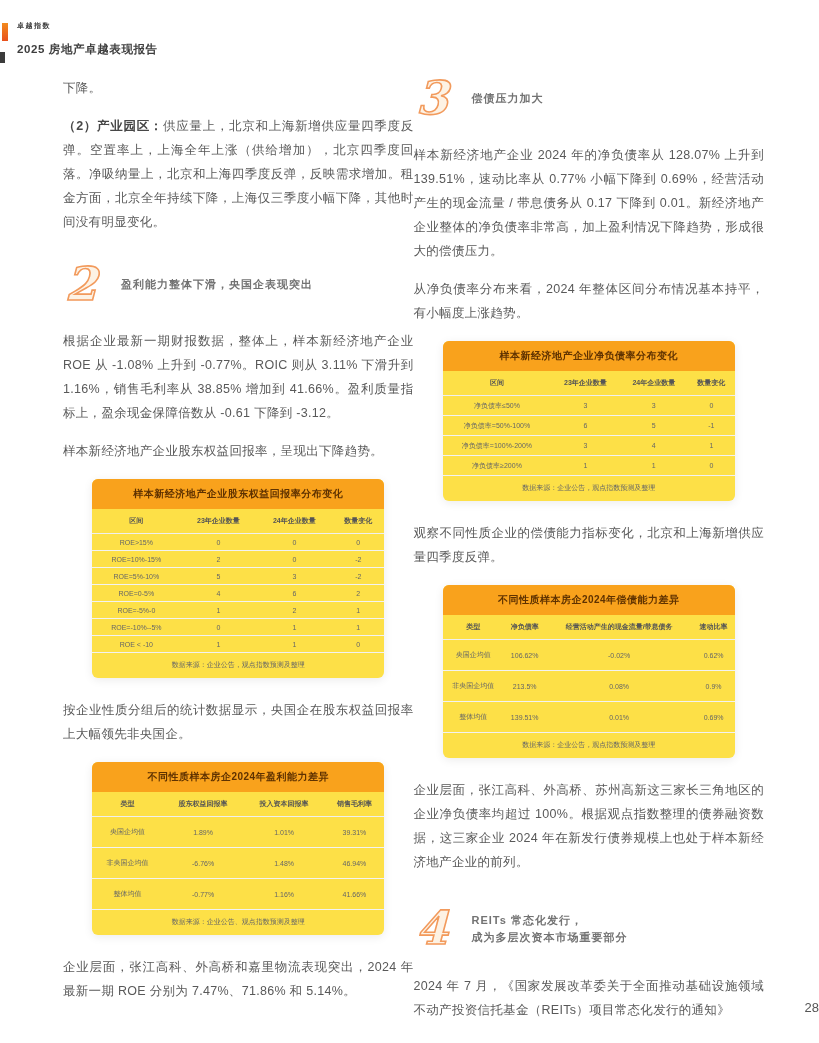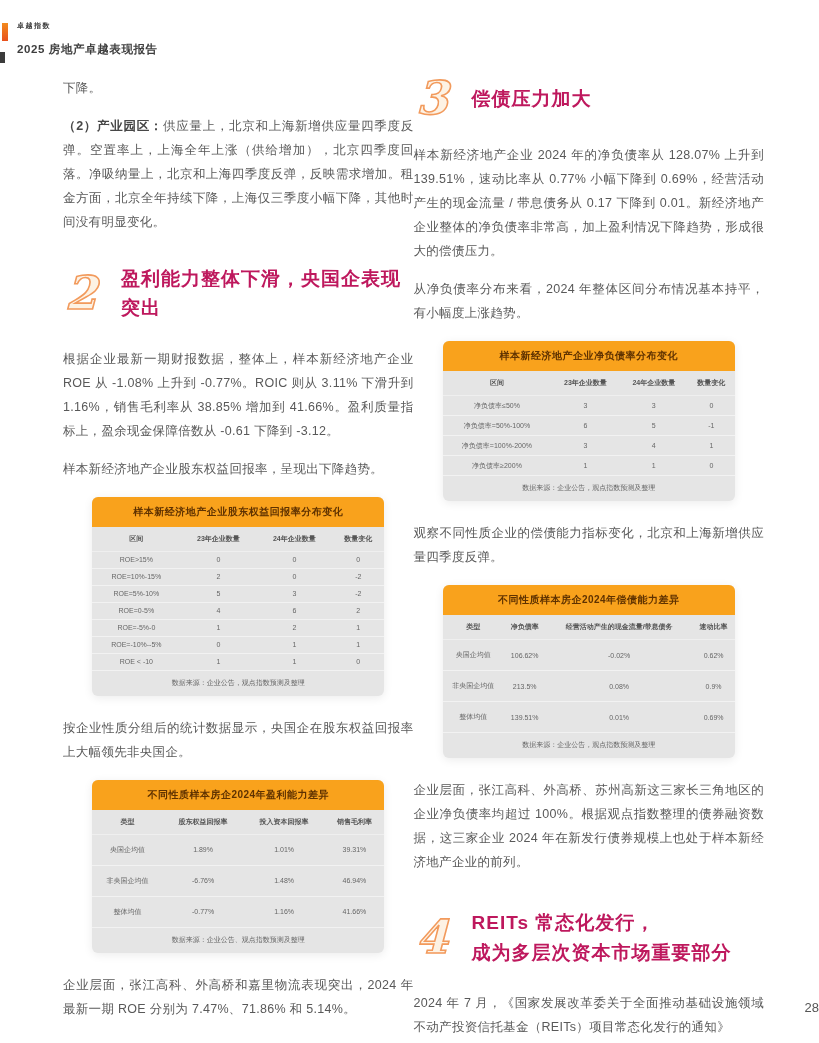--- a/index.html
+++ b/index.html
@@ -27,25 +27,25 @@
   .gap-lg { margin-bottom:20px; }
 
   
   .section-head { display:flex; align-items:center; gap:20px; margin:30px 4px 24px 6px; }
   .section-head.first { margin-top:2px; }
   .sec-num {
     font-family:"DejaVu Serif","Liberation Serif",serif; font-style:italic; font-weight:bold;
     font-size:46px; line-height:0.9; color:#fdf2e4;
     -webkit-text-stroke:1.6px #f29a5c; transform:skewX(-4deg); flex:none;
   }
-  .section-title { font-size:19px; font-weight:bold; color:#be185d;
+  .section-title { font-size:11px; font-weight:bold; color:#737373;
     letter-spacing:1px; line-height:1.55; margin:0; }
 
   
-  .table-card { width:292px; margin:16px auto 20px; background:#e5e5e5;
+  .table-card { width:292px; margin:16px auto 20px; background:#fde047;
     border-radius:6px; box-shadow:0 2px 10px rgba(0,0,0,0.08); }
   .table-title { background:#F9A21C; color:#5f3200; font-weight:bold; text-align:center;
     font-size:10px; padding:8px 4px; border-radius:6px 6px 0 0; letter-spacing:0.5px; }
   table.data-table { width:100%; border-collapse:collapse; }
   table.data-table th { font-size:7px; color:#555; font-weight:bold; padding:7px 2px;
     white-space:nowrap; border-bottom:1px solid #efefef; text-align:center; }
   table.data-table td { font-size:7px; color:#666; padding:4.5px 2px;
     white-space:nowrap; border-bottom:1px solid #f2f2f2; text-align:center; }
   .table-card.roomy td { padding:10px 2px; }
   .table-footer { text-align:center; font-size:7px; color:#666; padding:7px 2px 8px; }

